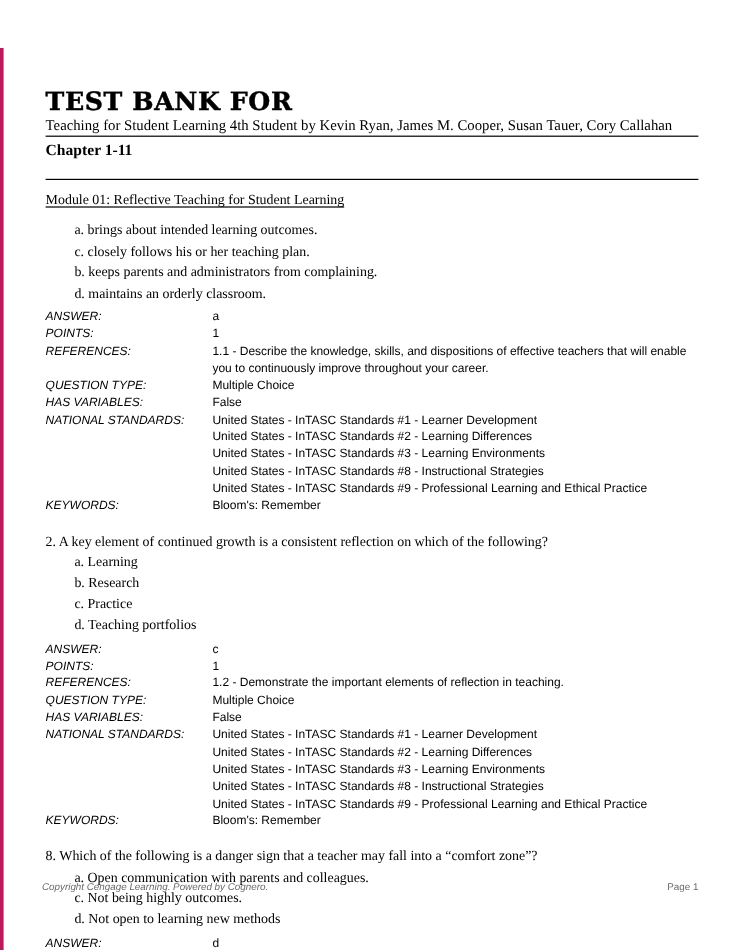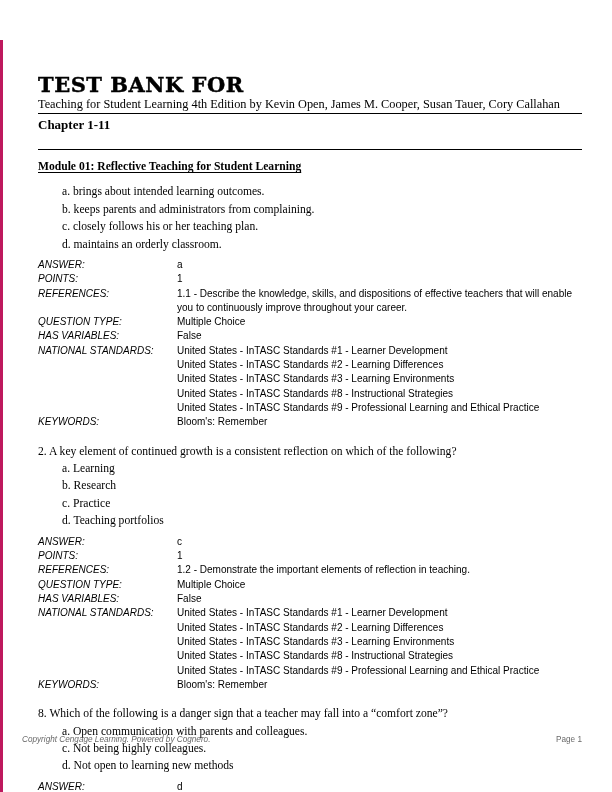--- a/index.html
+++ b/index.html
@@ -48,21 +48,21 @@
     font-size: 13px;
     font-weight: 700;
     padding-top: 3px;
     padding-bottom: 16px;
     border-bottom: 1.2px solid #000;
     margin-bottom: 10px;
   }
 
   .module-title {
     font-size: 11.6px;
-    font-weight: 700;
+    font-weight: 400;
     text-decoration: underline;
     text-underline-offset: 2px;
     margin: 8px 0 11px 0;
   }
 
   
   .question-block { margin-bottom: 0; }
   .q-stem {
     font-size: 11.6px;
     line-height: 1.42;
@@ -99,48 +99,48 @@
     padding-left: 2px;
   }
   .meta-value .mv-line { display: block; }
 
   
   .meta.tail { margin-bottom: 0; }
 
   
   .footer {
     position: absolute;
-    left: 22px;
+    left: 35px;
     right: 30px;
     top: 735px;
     display: flex;
     justify-content: space-between;
     align-items: baseline;
     font-family: "Liberation Sans", "DejaVu Sans", sans-serif;
     font-size: 8.2px;
     color: #6a6a6a;
   }
   .footer-left { font-style: italic; }
   .footer-right { font-style: normal; }
 </style>
 </head>
 <body>
 
 <div class="page">
 
   <div class="doc-title">TEST BANK FOR</div>
-  <div class="doc-subtitle">Teaching for Student Learning 4th Edition by Kevin Open, James M. Cooper, Susan Tauer, Cory Callahan</div>
+  <div class="doc-subtitle">Teaching for Student Learning 4th Student by Kevin Ryan, James M. Cooper, Susan Tauer, Cory Callahan</div>
   <div class="chapter-line">Chapter 1-11</div>
   <div class="module-title">Module 01: Reflective Teaching for Student Learning</div>
 
   <div id="questions">
       <div class="question-block">
         <div class="q-option">a. brings about intended learning outcomes.</div>
+        <div class="q-option">c. closely follows his or her teaching plan.</div>
         <div class="q-option">b. keeps parents and administrators from complaining.</div>
-        <div class="q-option">c. closely follows his or her teaching plan.</div>
         <div class="q-option">d. maintains an orderly classroom.</div>
         <div class="meta">
           <div class="meta-row">
             <div class="meta-label">ANSWER:</div>
             <div class="meta-value">
               <span class="mv-line">a</span>
             </div>
           </div>
           <div class="meta-row">
             <div class="meta-label">POINTS:</div>
@@ -235,21 +235,21 @@
             <div class="meta-label">KEYWORDS:</div>
             <div class="meta-value">
               <span class="mv-line">Bloom's: Remember</span>
             </div>
           </div>
         </div>
       </div>
       <div class="question-block">
         <div class="q-stem">8. Which of the following is a danger sign that a teacher may fall into a “comfort zone”?</div>
         <div class="q-option">a. Open communication with parents and colleagues.</div>
-        <div class="q-option">c. Not being highly colleagues.</div>
+        <div class="q-option">c. Not being highly outcomes.</div>
         <div class="q-option">d. Not open to learning new methods</div>
         <div class="meta tail">
           <div class="meta-row">
             <div class="meta-label">ANSWER:</div>
             <div class="meta-value">
               <span class="mv-line">d</span>
             </div>
           </div>
         </div>
       </div>

